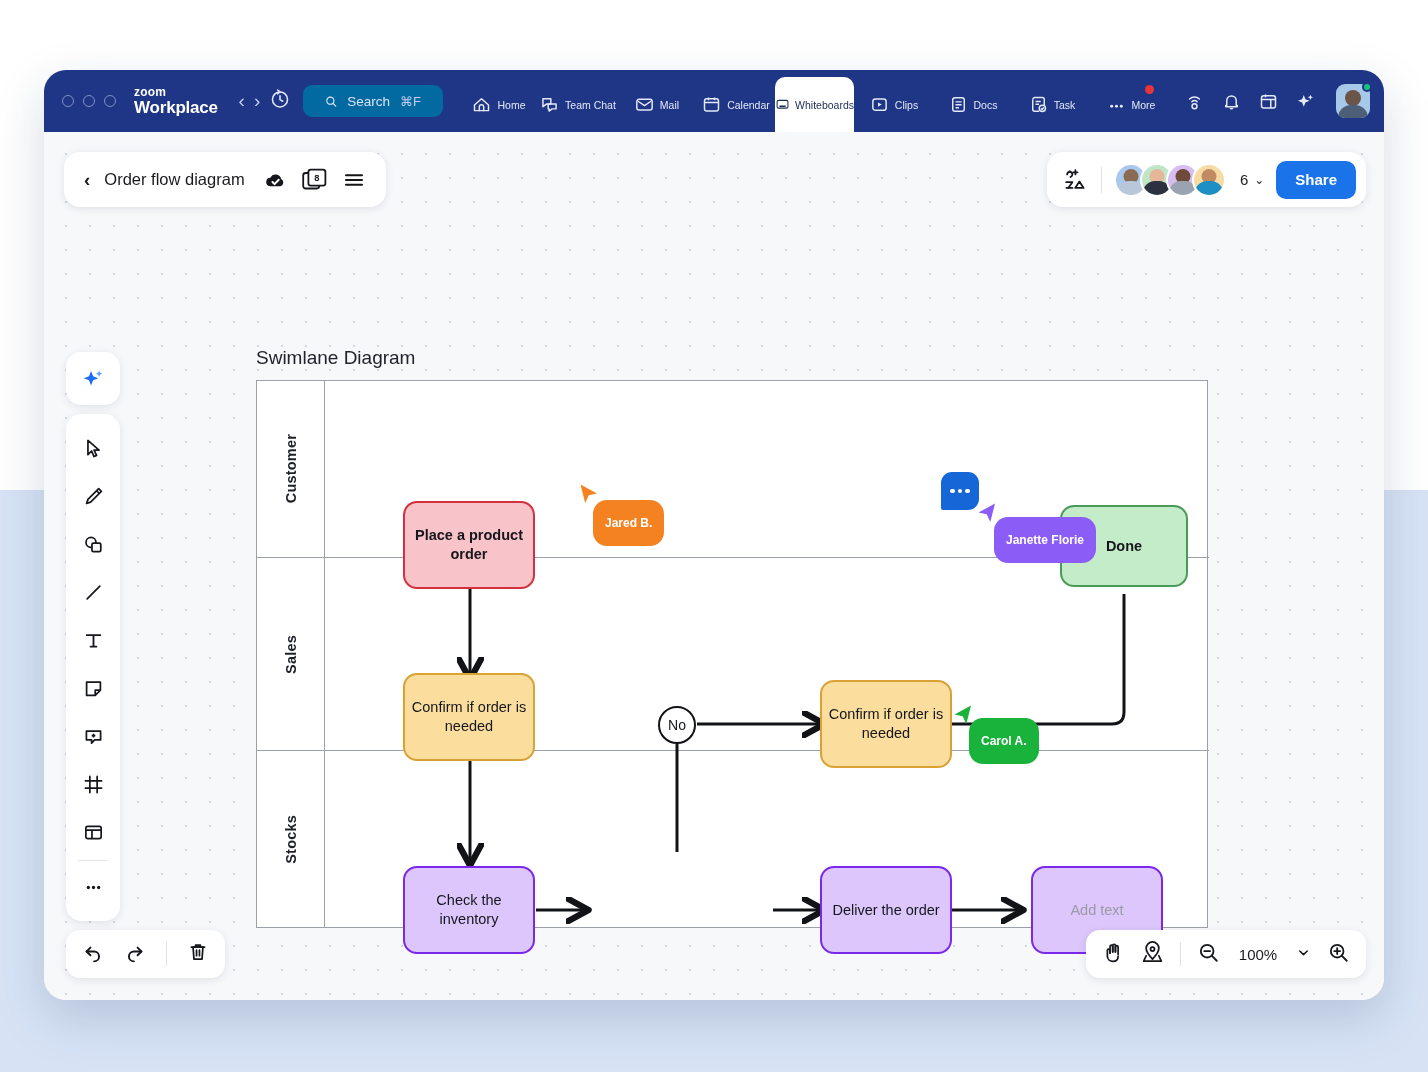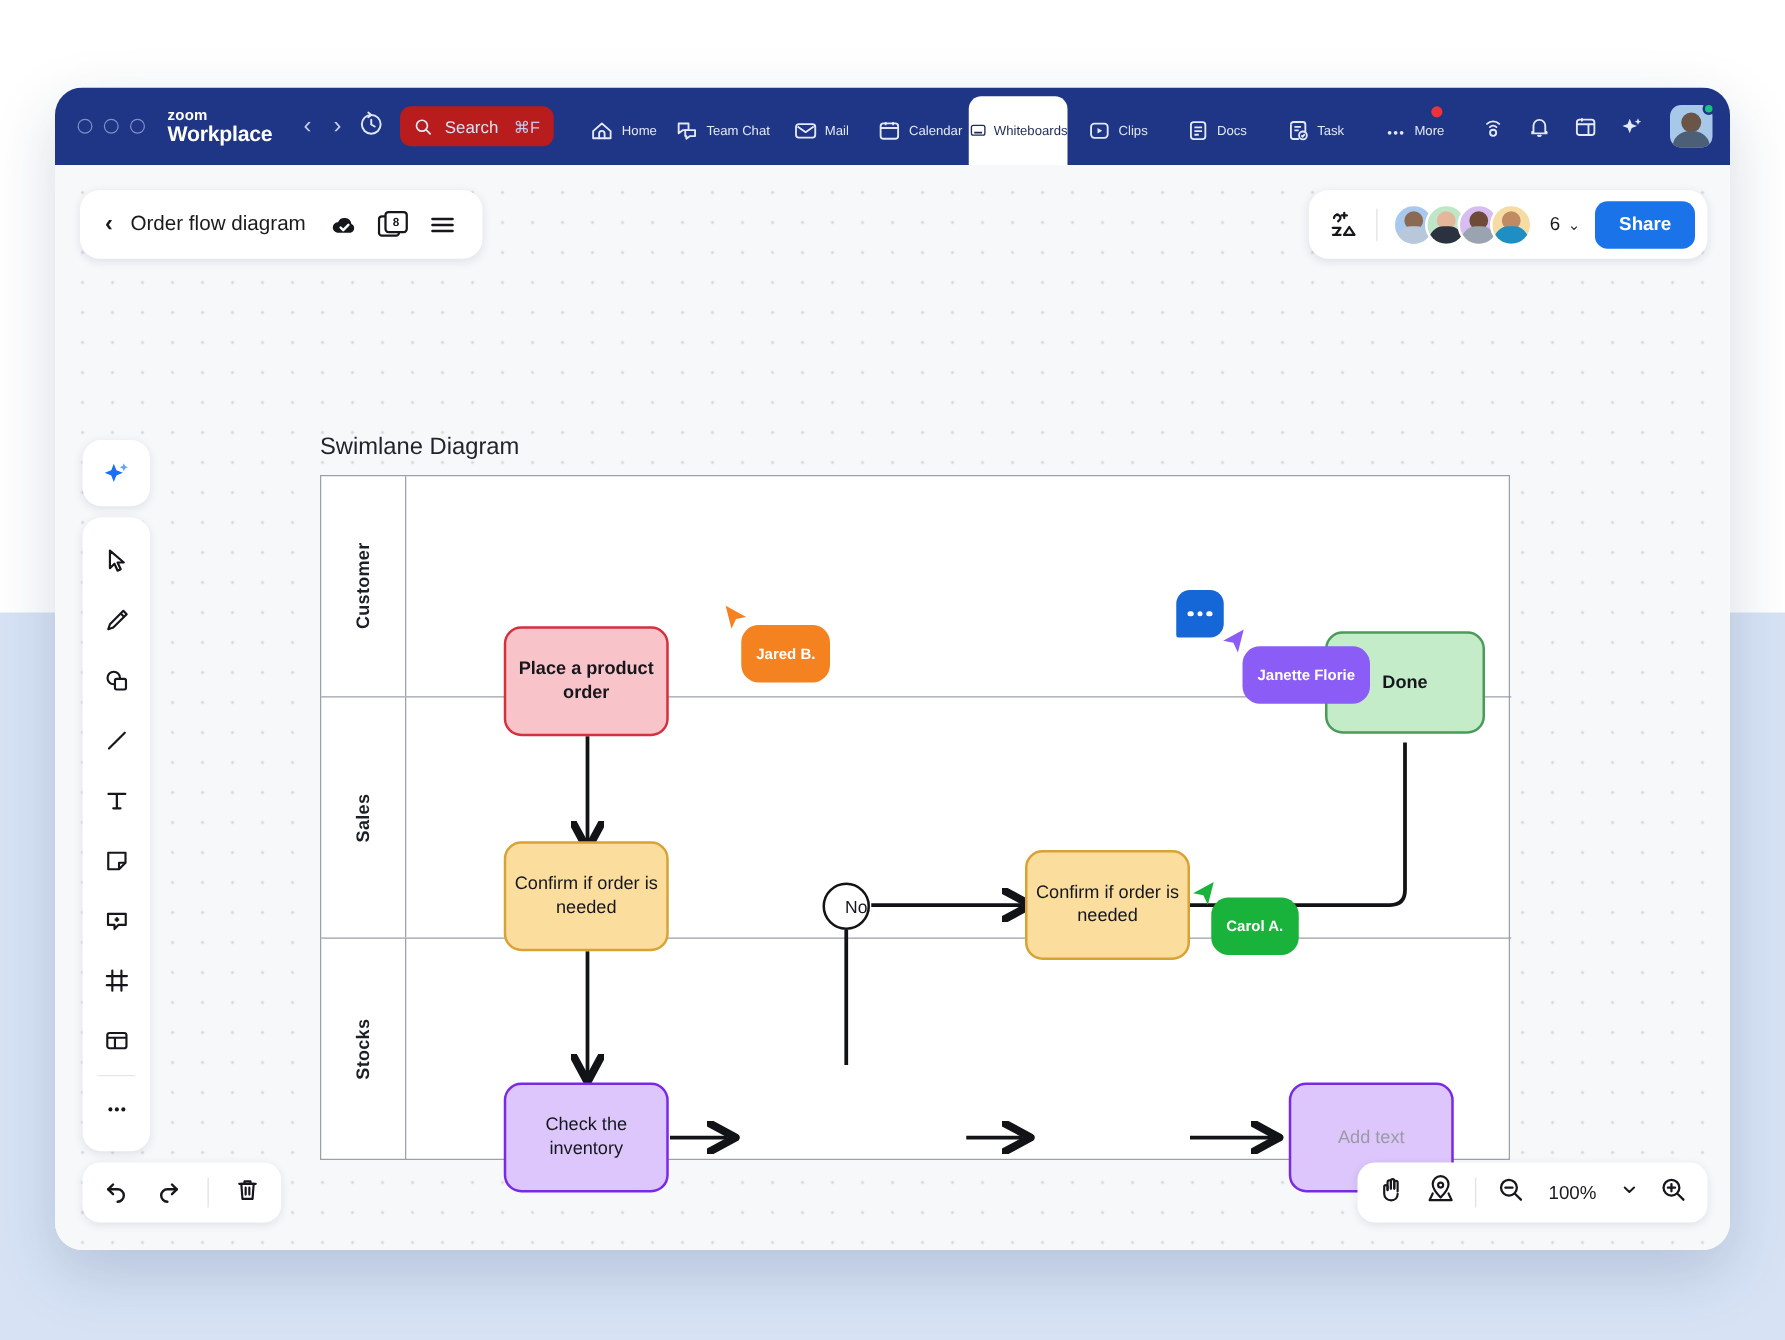--- a/index.html
+++ b/index.html
@@ -57,25 +57,25 @@
   .brand .b2 { font-size: 17px; font-weight: bold; letter-spacing: -.2px; display:block; margin-top:1px;}
 
   .navarrow {
     color: #c4cfee; font-size: 19px; width: 28px; text-align: center;
     user-select: none;
   }
   .histicon { margin: 0 6px 0 4px; }
 
   .searchbox {
     display: flex; align-items: center; gap: 10px;
-    background: #b91c1c;
+    background: #0369a1;
     border-radius: 9px;
     height: 32px;
     width: 140px;
-    padding: 0 11px;
+    padding: 0 22px;
     margin-left: 6px; margin-right: 16px;
   }
   .searchbox .sph { color: #dbe3f7; font-size: 13.5px; flex: 1; }
   .searchbox .kbd { color: #c1ccee; font-size: 13px; }
 
   .tabs { display: flex; align-items: flex-end; height: 62px; gap: 0px; }
   .tab {
     width: 79px; height: 55px;
     display: flex; flex-direction: row; align-items: center; justify-content: center;
     gap: 5px;
@@ -244,21 +244,21 @@
   }
   .diamond .dtext {
     position: absolute; inset: 0;
     display:flex; align-items:center; justify-content:center;
     text-align:center; font-size:14.5px; line-height:1.3; color:#15171c;
   }
   .circ-no {
     position: absolute;
     width: 38px; height: 38px; border-radius: 50%;
     background: #fff; border: 2.4px solid #111317;
-    display: flex; align-items: center; justify-content: flex-end;
+    display: flex; align-items: center; justify-content: center;
     font-size: 14px; color: #15171c;
     z-index: 4;
   }
   svg.edges { position:absolute; left:0; top:0; width:952px; height:548px; overflow: visible;}
 
   
   .cursor { position: absolute; z-index: 12; }
   .cur-label {
     position: absolute;
     white-space: nowrap;
@@ -609,20 +609,23 @@
 
         <div class="node n-amber plain" style="left:563px; top:299px; width:132px; height:88px;">
           <span>Confirm if order is needed</span>
         </div>
 
         <div class="node n-purple plain" style="left:146px; top:485px; width:132px; height:88px;">
           <span>Check the inventory</span>
         </div>
 
 
+        <div class="node n-purple plain" style="left:563px; top:485px; width:132px; height:88px;">
+          <span>Deliver the order</span>
+        </div>
 
         <div class="node n-empty" style="left:774px; top:485px; width:132px; height:88px;">
           <span>Add text</span>
         </div>
       </div>
 
       <div class="cursor" style="left:534px; top:351px;">
         <svg width="22" height="24" viewBox="0 0 22 24">
           <path d="M2.5 1.5 L19 10.5 L10.8 12.2 L7.2 20 Z" fill="#f58220"></path>
         </svg>

